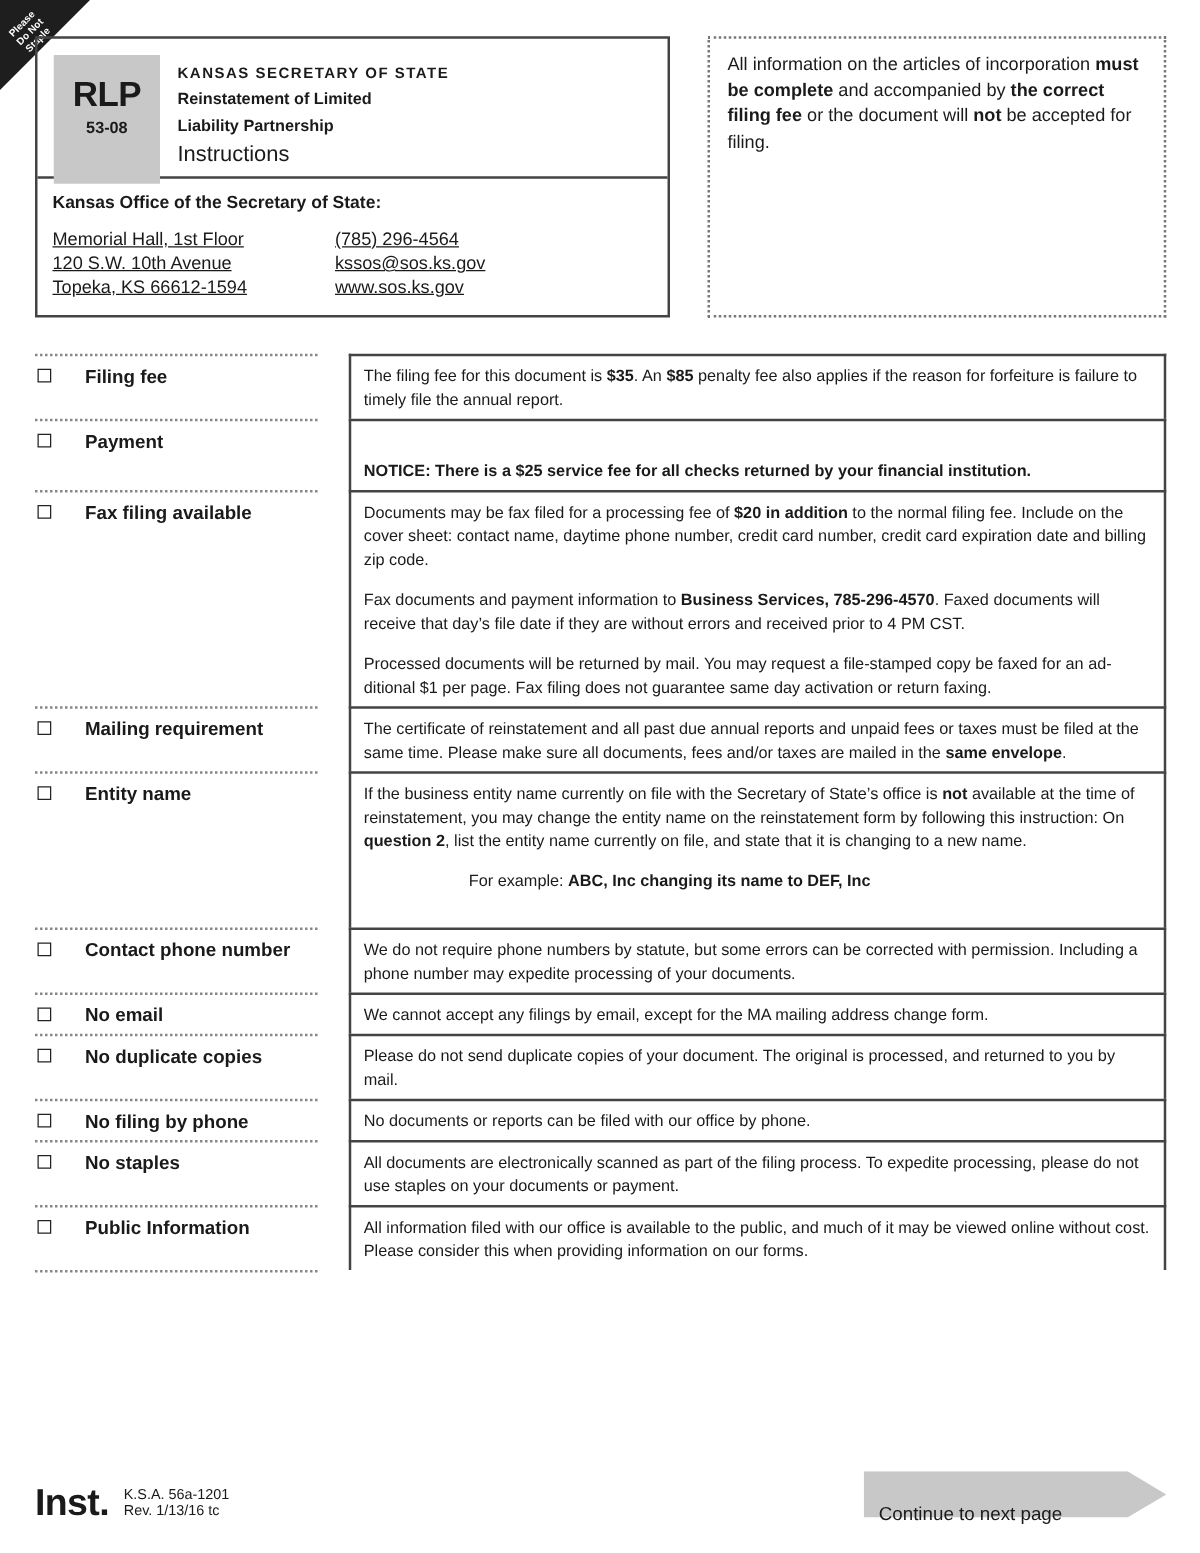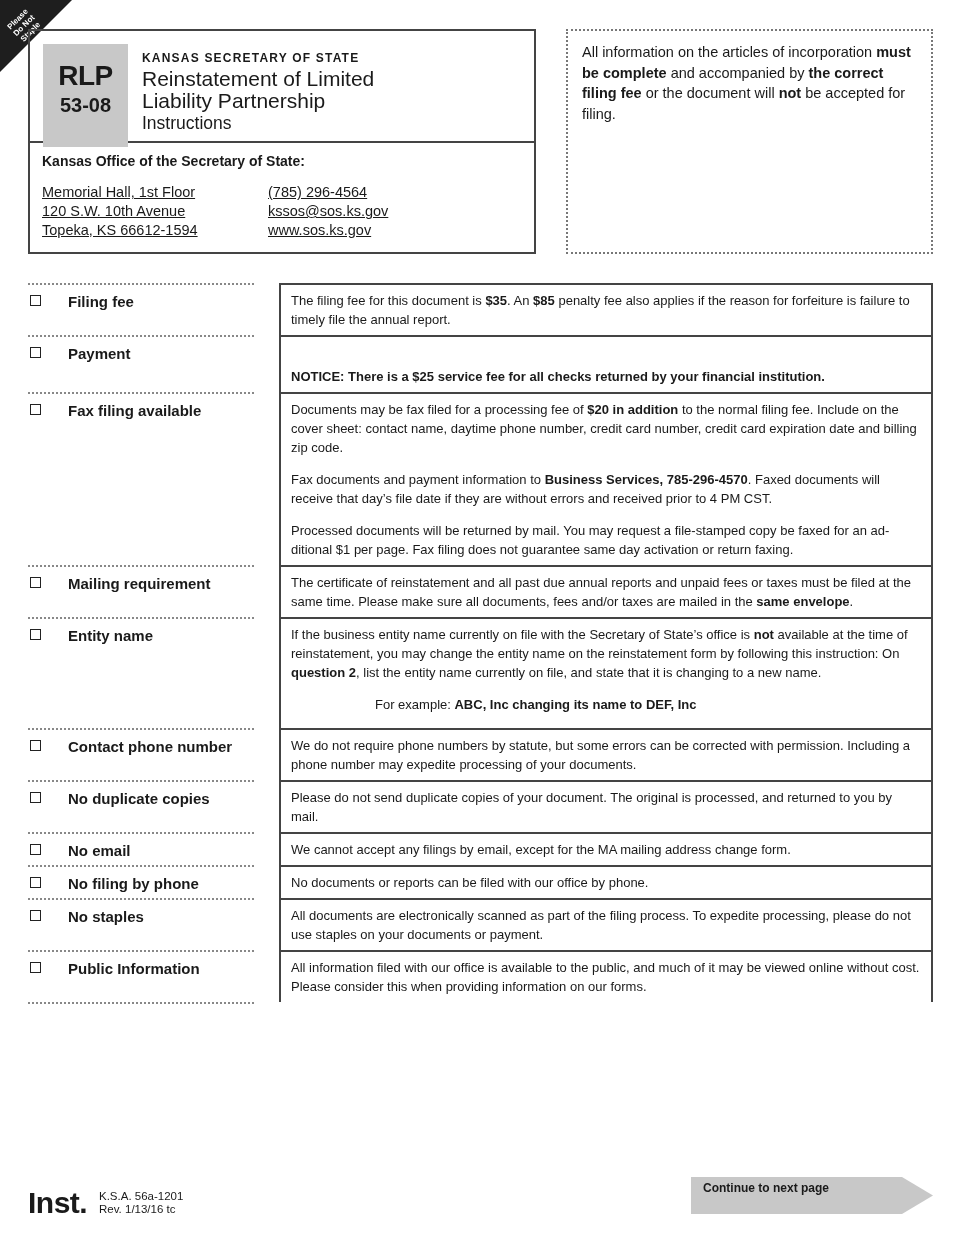--- a/index.html
+++ b/index.html
@@ -13,24 +13,24 @@
   .corner-text { position: absolute; left: -6px; top: 12px; width: 60px; transform: rotate(-45deg);
     color: #fff; font-size: 8px; line-height: 9px; text-align: center; font-weight: bold; }
   .corner-text span { display: block; }
 
   
   .header-box { position: absolute; left: 28px; top: 29px; width: 508px; height: 225px; border: 2px solid #444; }
   .header-top { position: absolute; left: 0; top: 0; width: 100%; height: 112px; border-bottom: 2px solid #444; }
   .form-id { position: absolute; left: 13px; top: 13px; width: 85px; height: 103px; background: #c8c8c8;
     text-align: center; }
   .form-id-code { display: block; font-size: 28px; font-weight: bold; margin-top: 16px; letter-spacing: -0.5px; }
-  .form-id-num { display: block; font-size: 20px; font-weight: bold; margin-top: 2px; }
+  .form-id-num { display: block; font-size: 13px; font-weight: bold; margin-top: 2px; }
   .titles { position: absolute; left: 112px; top: 20px; }
   .agency { font-size: 12px; font-weight: bold; letter-spacing: 1.2px; }
-  .title { font-size: 21px; font-weight: normal; line-height: 22px; margin-top: 3px; }
+  .title { font-size: 13px; font-weight: bold; line-height: 22px; margin-top: 3px; }
   .subtitle { font-size: 17.5px; line-height: 22px; }
   .office { position: absolute; left: 12px; top: 122px; width: 480px; }
   .office-title { font-size: 14px; font-weight: bold; }
   .office-cols { display: flex; margin-top: 14px; font-size: 14.5px; line-height: 19px; text-decoration: underline; }
   .office-col1 { width: 226px; }
 
   
   .notice-box { position: absolute; left: 566px; top: 29px; width: 367px; height: 225px;
     border: 2px dotted #777; padding: 11px 14px; font-size: 14.5px; line-height: 20.5px; }
   .notice-box b { font-weight: bold; }
@@ -40,28 +40,28 @@
   .row { position: relative; display: flex; gap: 25px; }
   .row-left { width: 226px; position: relative; border-top: 2px dotted #888; padding: 7px 0 0 0; }
   .row-right { flex: 1; border: 2px solid #444; border-bottom: none; padding: 6px 9px 6px 10px;
     font-size: 13px; line-height: 19px; }
   .row:last-child .row-right { border-bottom: 2px solid #444; }
   .row-end { position: relative; width: 226px; border-top: 2px dotted #888; height: 2px; }
   .checkbox { position: absolute; left: 2px; top: 10px; width: 11px; height: 11px; border: 1.5px solid #222; cursor: pointer; }
   .row-label { display: block; margin-left: 40px; font-size: 15px; font-weight: bold; line-height: 20px; }
   .row-right p + p { margin-top: 13px; }
   .row-right .notice-line { margin-top: 24px; font-weight: bold; }
-  .example { padding-left: 84px; margin-top: 13px !important; margin-bottom: 8px; }
+  .example { padding-left: 84px; margin-top: 13px !important; margin-bottom: 22px; }
 
   
   .footer-inst { position: absolute; left: 28px; top: 1186px; font-size: 30px; font-weight: bold; letter-spacing: -0.5px; }
   .footer-meta { position: absolute; left: 99px; top: 1190px; font-size: 11.5px; line-height: 13px; }
   .next-btn { position: absolute; left: 691px; top: 1177px; width: 242px; height: 37px; cursor: pointer; }
   .next-btn svg { position: absolute; left: 0; top: 0; }
-  .next-label { position: absolute; left: 12px; top: 4px; font-size: 12px; font-weight: bold; color: #1a1a1a; }
+  .next-label { position: absolute; left: 12px; top: 26px; font-size: 15px; font-weight: normal; color: #1a1a1a; }
 </style>
 </head>
 <body>
 
 <div class="corner">
   <div class="corner-tri"></div>
   <div class="corner-text">
     <span>Please</span>
     <span>Do Not</span>
     <span>Staple</span>
@@ -154,33 +154,33 @@
         <span class="checkbox"></span>
         <span class="row-label">Contact phone number</span>
       </div>
       <div class="row-right">
         <p><span>We do not require phone numbers by statute, but some errors can be corrected with permission. Including a phone number may expedite processing of your documents.</span></p>
       </div>
     </div>
     <div class="row">
       <div class="row-left">
         <span class="checkbox"></span>
+        <span class="row-label">No email</span>
+      </div>
+      <div class="row-right">
+        <p><span>We cannot accept any filings by email, except for the MA mailing address change form.</span></p>
+      </div>
+    </div>
+    <div class="row">
+      <div class="row-left">
+        <span class="checkbox"></span>
         <span class="row-label">No duplicate copies</span>
       </div>
       <div class="row-right">
         <p><span>Please do not send duplicate copies of your document. The original is processed, and returned to you by mail.</span></p>
-      </div>
-    </div>
-    <div class="row">
-      <div class="row-left">
-        <span class="checkbox"></span>
-        <span class="row-label">No email</span>
-      </div>
-      <div class="row-right">
-        <p><span>We cannot accept any filings by email, except for the MA mailing address change form.</span></p>
       </div>
     </div>
     <div class="row">
       <div class="row-left">
         <span class="checkbox"></span>
         <span class="row-label">No filing by phone</span>
       </div>
       <div class="row-right">
         <p><span>No documents or reports can be filed with our office by phone.</span></p>
       </div>

